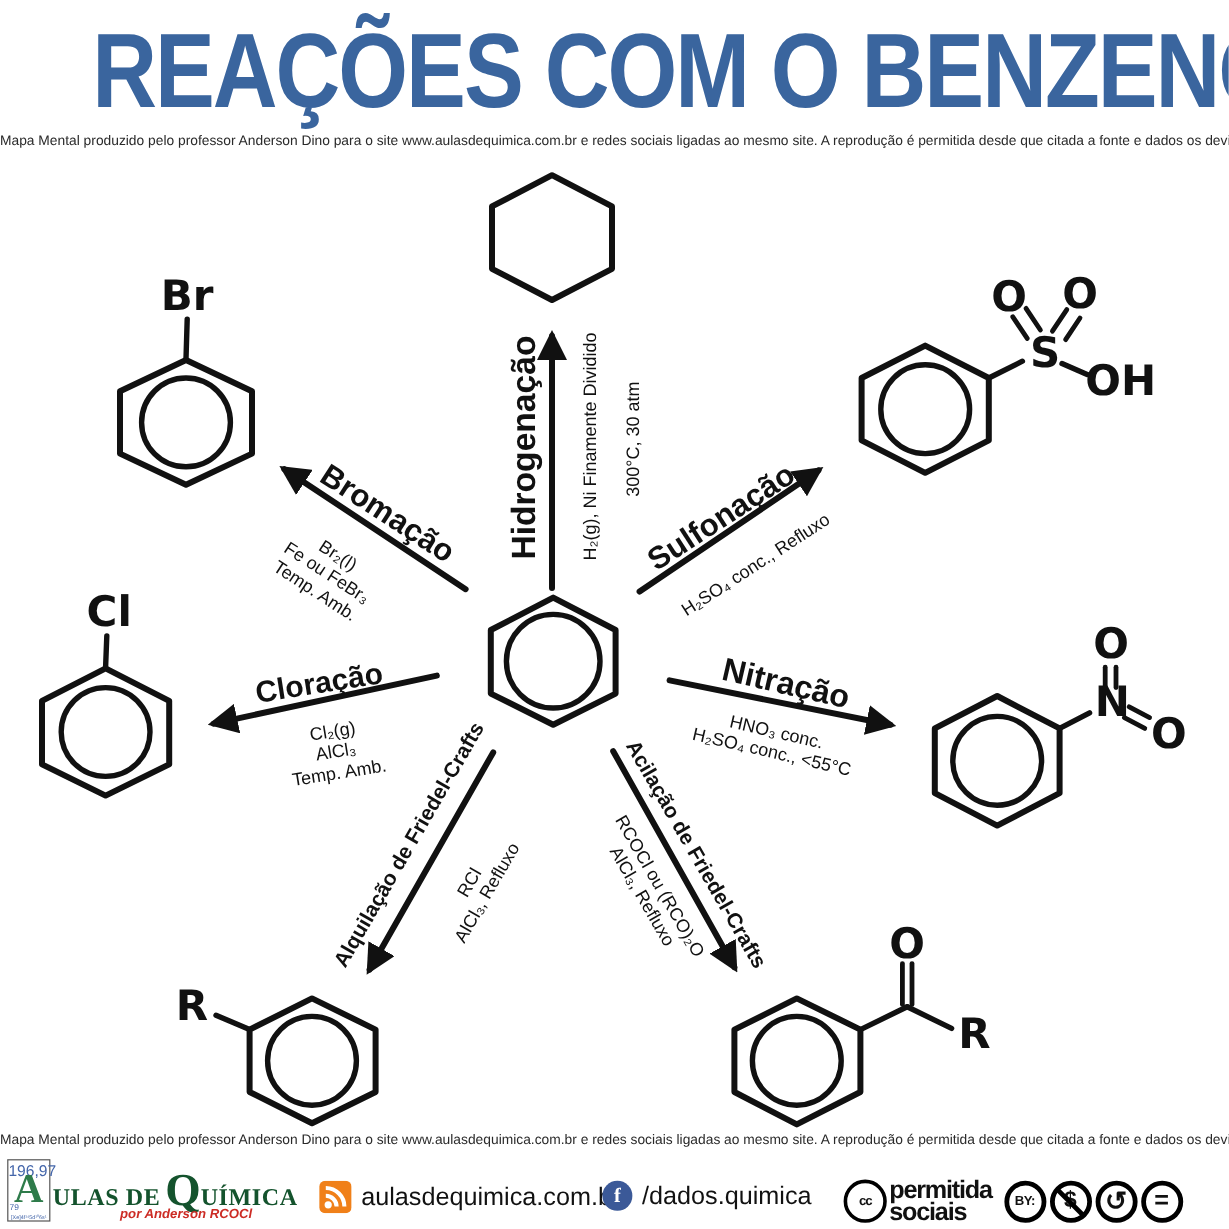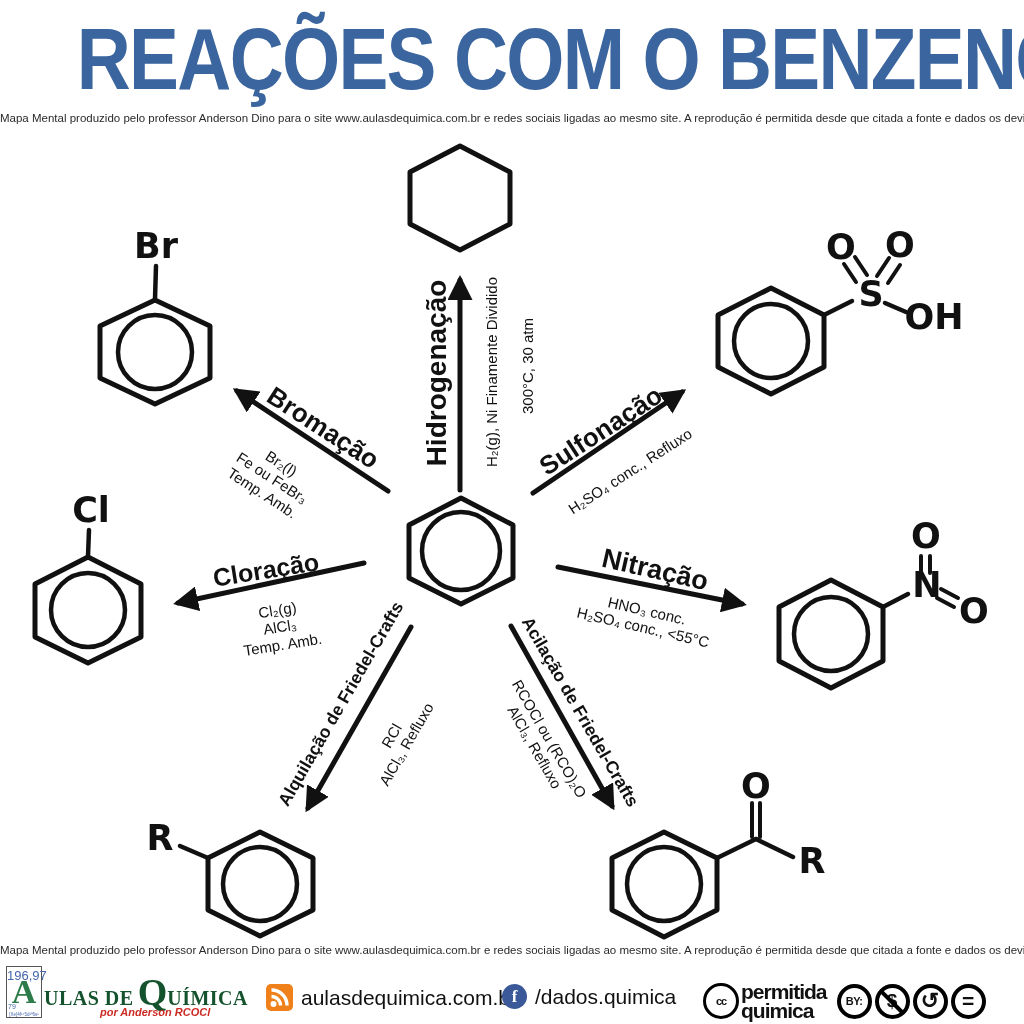--- a/index.html
+++ b/index.html
@@ -220,21 +220,21 @@
 
   <div class="footer-item site-row fb-row">
     <span class="fb-circle">f</span>
     <span class="site-text">/dados.quimica</span>
   </div>
 
   <div class="footer-item cc-row">
     <span class="cc-circle">cc</span>
     <span class="cc-words">
       <div>permitida</div>
-      <div>quimica</div>
+      <div>sociais</div>
     </span>
     <span class="cc-badge by">BY:</span>
     <span class="cc-badge nc">
         <span>$</span>
         <span class="strike"></span>
       </span>
     <span class="cc-badge sa">↺</span>
     <span class="cc-badge nd">=</span>
   </div>
 

